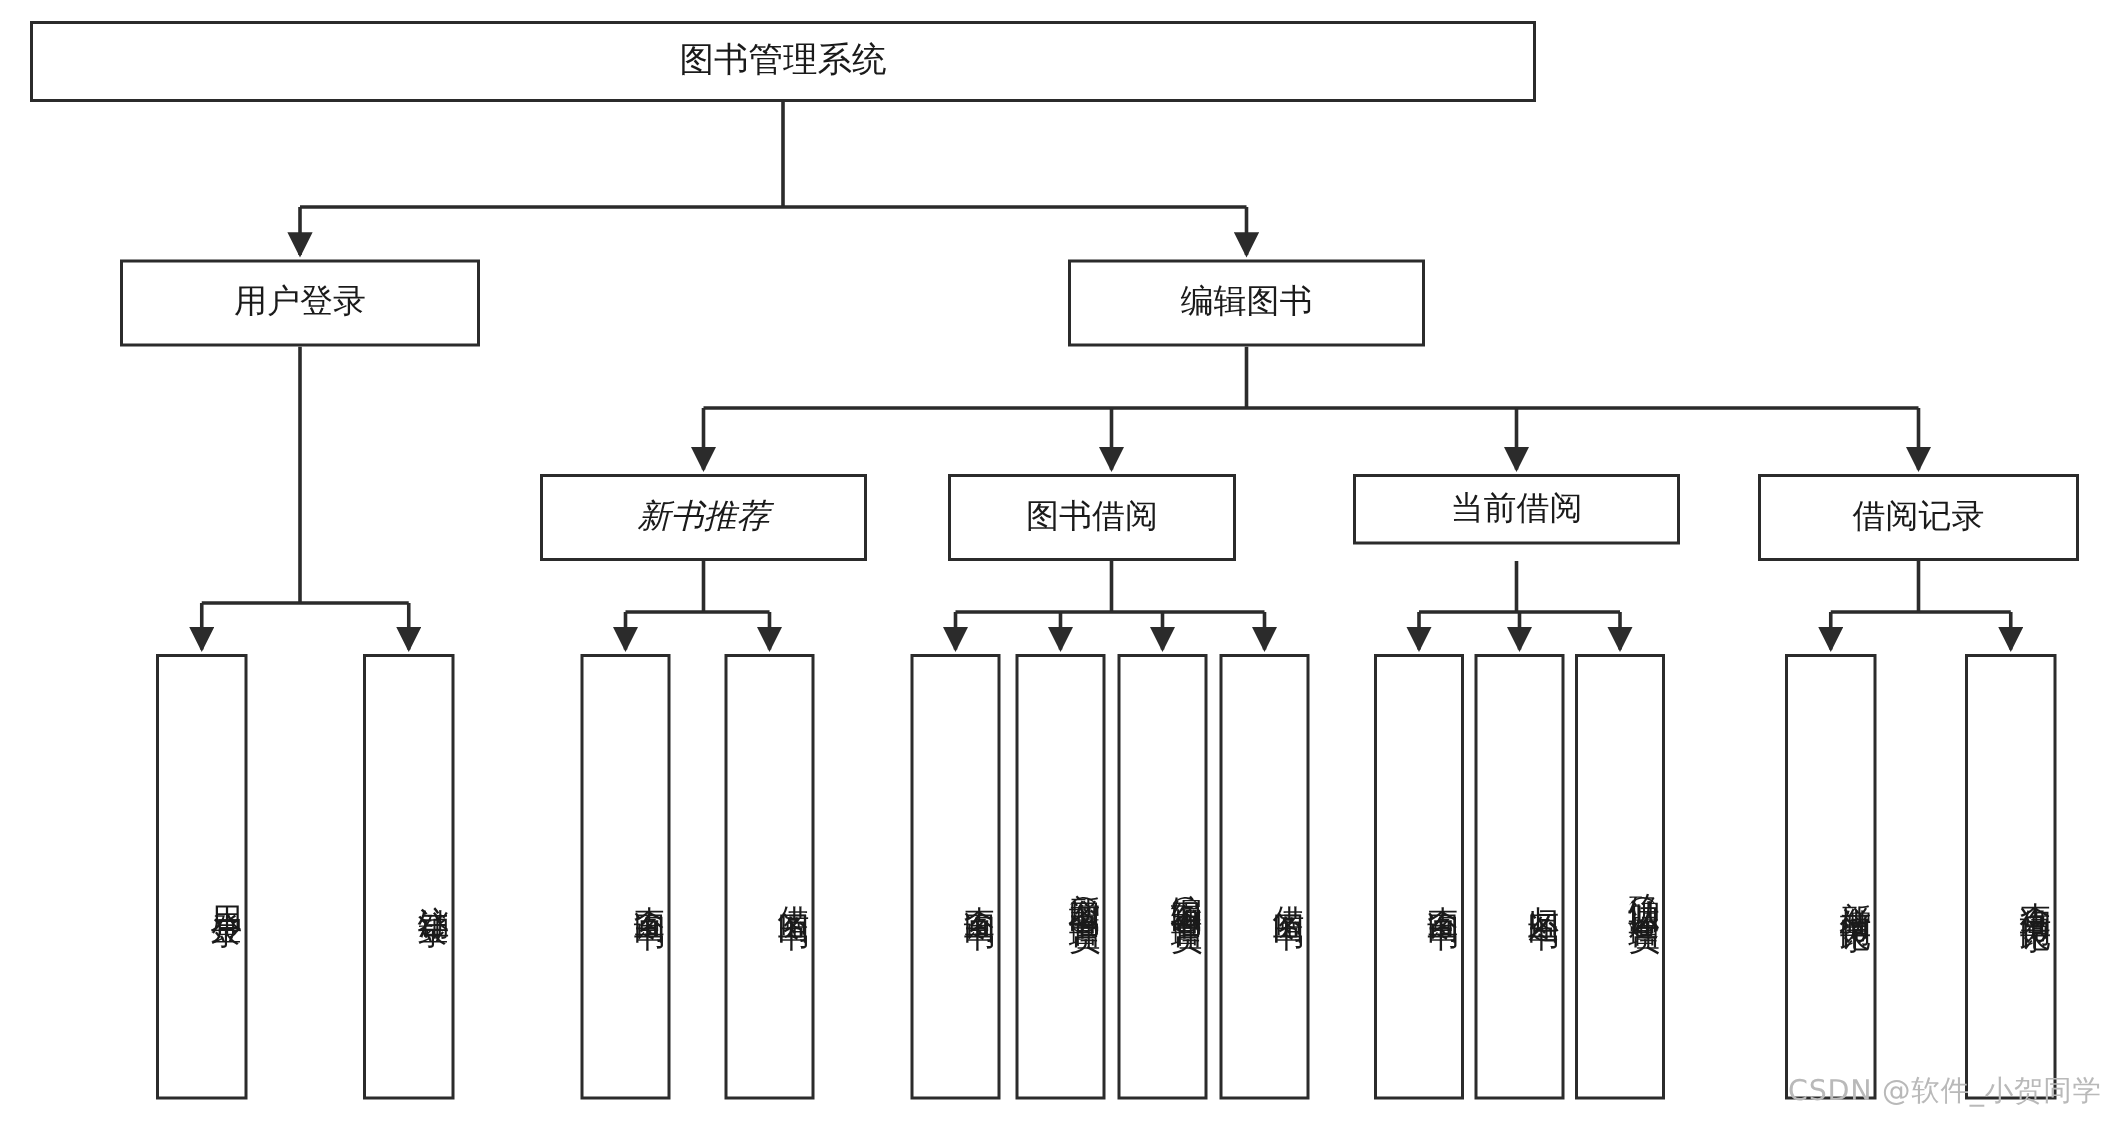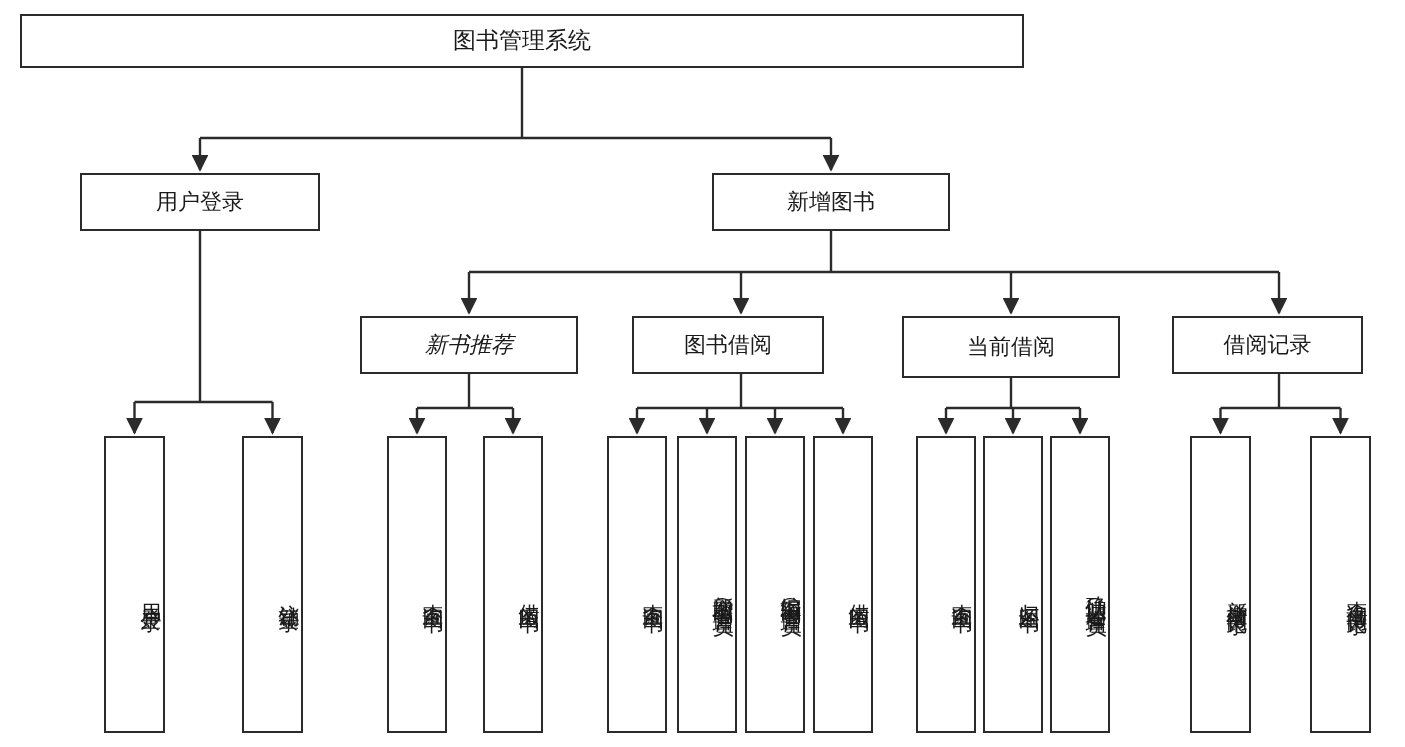--- a/index.html
+++ b/index.html
@@ -111,32 +111,32 @@
   </svg>
 
   <div id="nodes-layer">
       <div class="node root" style="left: 20px; top: 14px; width: 1004px; height: 54px;">
         <span>图书管理系统</span>
       </div>
       <div class="node h" style="left: 80px; top: 173px; width: 240px; height: 58px;">
         <span>用户登录</span>
       </div>
       <div class="node h" style="left: 712px; top: 173px; width: 238px; height: 58px;">
-        <span>新增图书</span>
+        <span>编辑图书</span>
       </div>
       <div class="node h" style="left: 360px; top: 316px; width: 218px; height: 58px; font-style: italic;">
         <span>新书推荐</span>
       </div>
       <div class="node h" style="left: 632px; top: 316px; width: 192px; height: 58px;">
         <span>图书借阅</span>
       </div>
-      <div class="node h" style="left: 902px; top: 316px; width: 218px; height: 62px;">
+      <div class="node h" style="left: 902px; top: 316px; width: 218px; height: 47px;">
         <span>当前借阅</span>
       </div>
-      <div class="node h" style="left: 1172px; top: 316px; width: 191px; height: 58px;">
+      <div class="node h" style="left: 1172px; top: 316px; width: 214px; height: 58px;">
         <span>借阅记录</span>
       </div>
       <div class="node leaf" style="left: 104px; top: 436px; width: 61px; height: 297px;">
         <span>用户登录</span>
       </div>
       <div class="node leaf" style="left: 242px; top: 436px; width: 61px; height: 297px;">
         <span>注销登录</span>
       </div>
       <div class="node leaf" style="left: 387px; top: 436px; width: 60px; height: 297px;">
         <span>查询图书</span>
@@ -166,14 +166,15 @@
         <span>确认归还（管理员）</span>
       </div>
       <div class="node leaf" style="left: 1190px; top: 436px; width: 61px; height: 297px;">
         <span>新增借阅记录</span>
       </div>
       <div class="node leaf" style="left: 1310px; top: 436px; width: 61px; height: 297px;">
         <span>查询借阅记录</span>
       </div>
     </div>
 
+  <div class="watermark" style="left: 1192px; top: 714px;">CSDN @软件_小贺同学</div>
 
 </div>
 
 </body></html>

